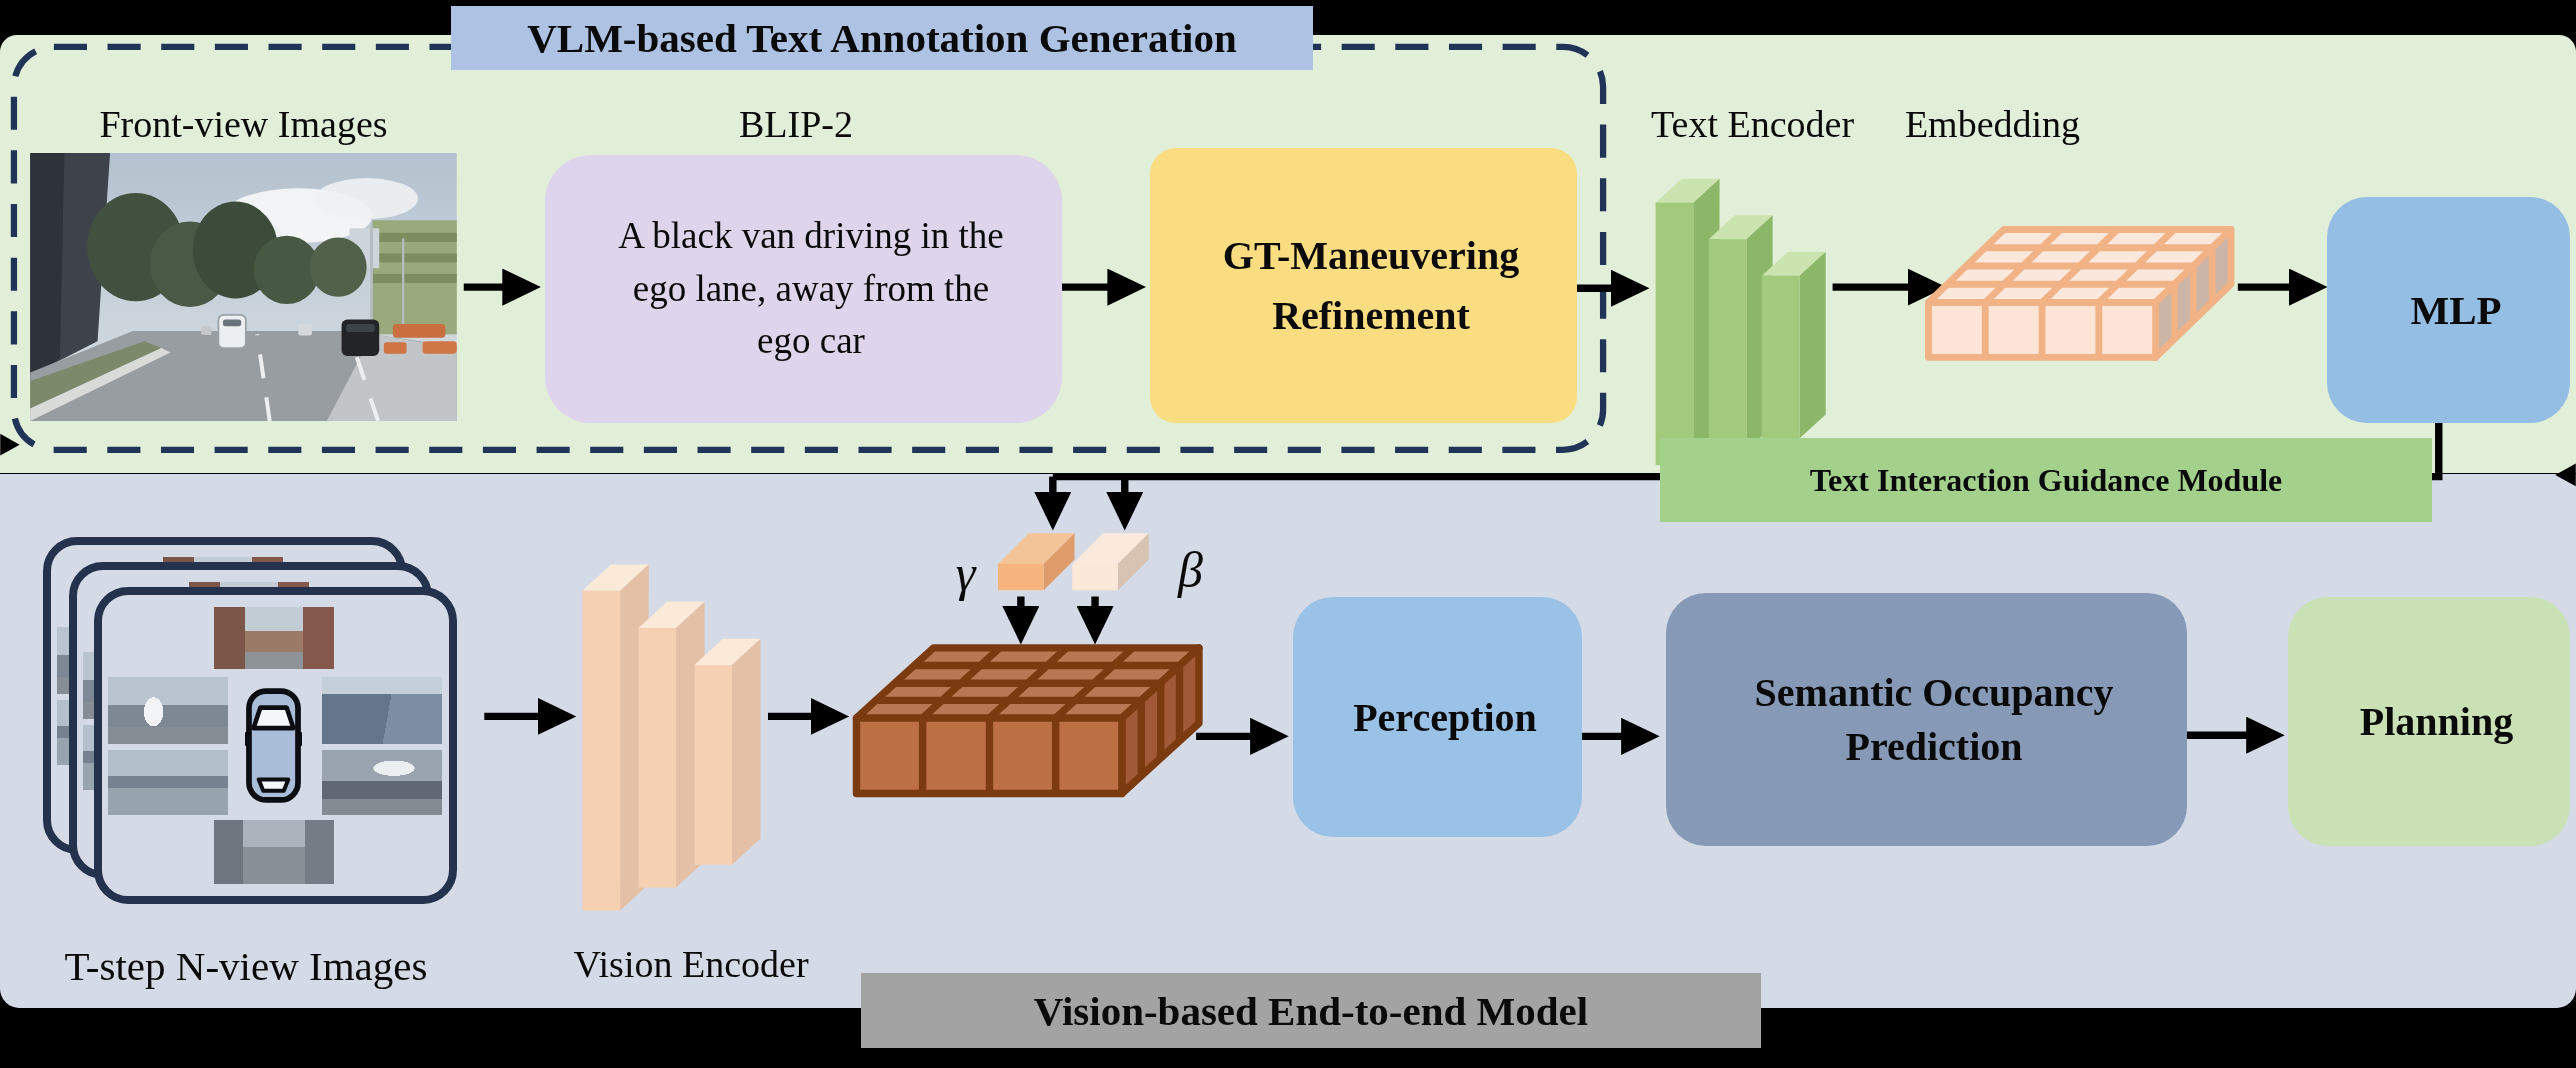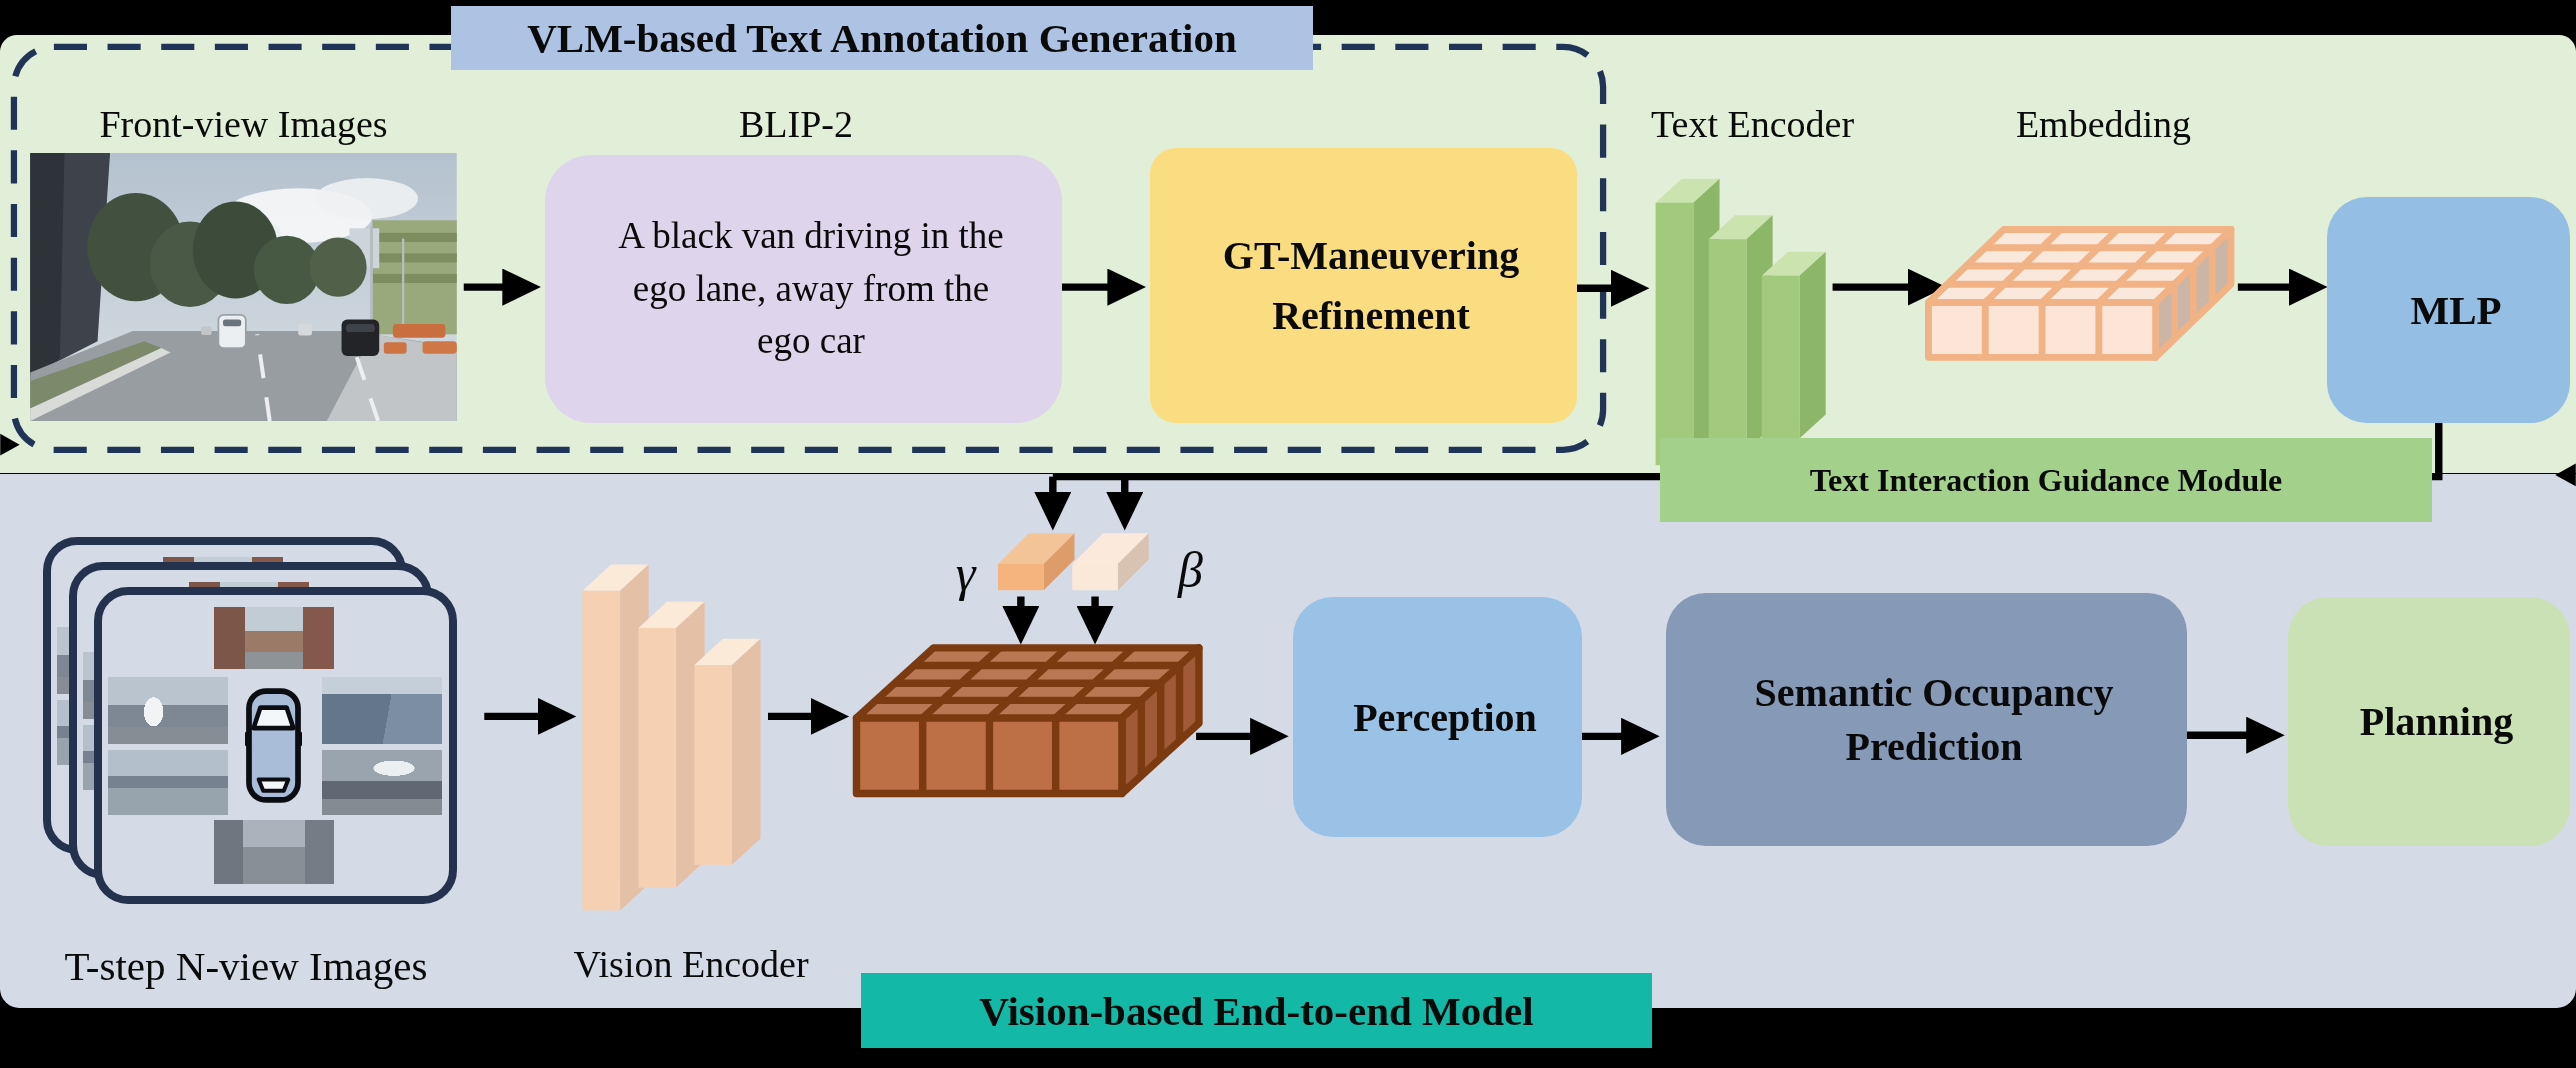--- a/index.html
+++ b/index.html
@@ -150,31 +150,31 @@
   </svg>
 
   <div class="banner" style="left:451px;top:5.7px;width:862px;height:64px;background:#aec3e4;font-size:41px;">
       <span>VLM-based Text Annotation Generation</span>
     </div>
 
   <div class="banner" style="left:1660px;top:438px;width:772px;height:84px;background:#a3d18c;font-size:32px;">
       <span>Text Interaction Guidance Module</span>
     </div>
 
-  <div class="banner" style="left:861px;top:973px;width:791px;height:75px;background:#14b8a6;font-size:41px;">
+  <div class="banner" style="left:861px;top:973px;width:900px;height:75px;background:#a3a3a3;font-size:41px;">
       <span>Vision-based End-to-end Model</span>
     </div>
 
   <div class="lbl" style="left:30px;top:102px;width:427px;"><span>Front-view Images</span></div>
 
   <div class="lbl" style="left:545px;top:102px;width:502px;"><span>BLIP-2</span></div>
 
   <div class="lbl" style="left:1621px;top:102px;width:263px;"><span>Text Encoder</span></div>
 
-  <div class="lbl" style="left:1972px;top:102px;width:263px;"><span>Embedding</span></div>
+  <div class="lbl" style="left:1861px;top:102px;width:263px;"><span>Embedding</span></div>
 
   <div class="abs" style="left:30px;top:153px;width:427px;height:268px;">
     <svg viewBox="0 0 748 470" width="427" height="268">
       <defs>
         <linearGradient id="fpsky" x1="0" y1="0" x2="0" y2="1">
           <stop offset="0" stop-color="#b4c2cf"></stop>
             <stop offset="1" stop-color="#d9dfe3"></stop>
         </linearGradient>
       </defs>
       <rect width="748" height="470" fill="url(#fpsky)"></rect>

